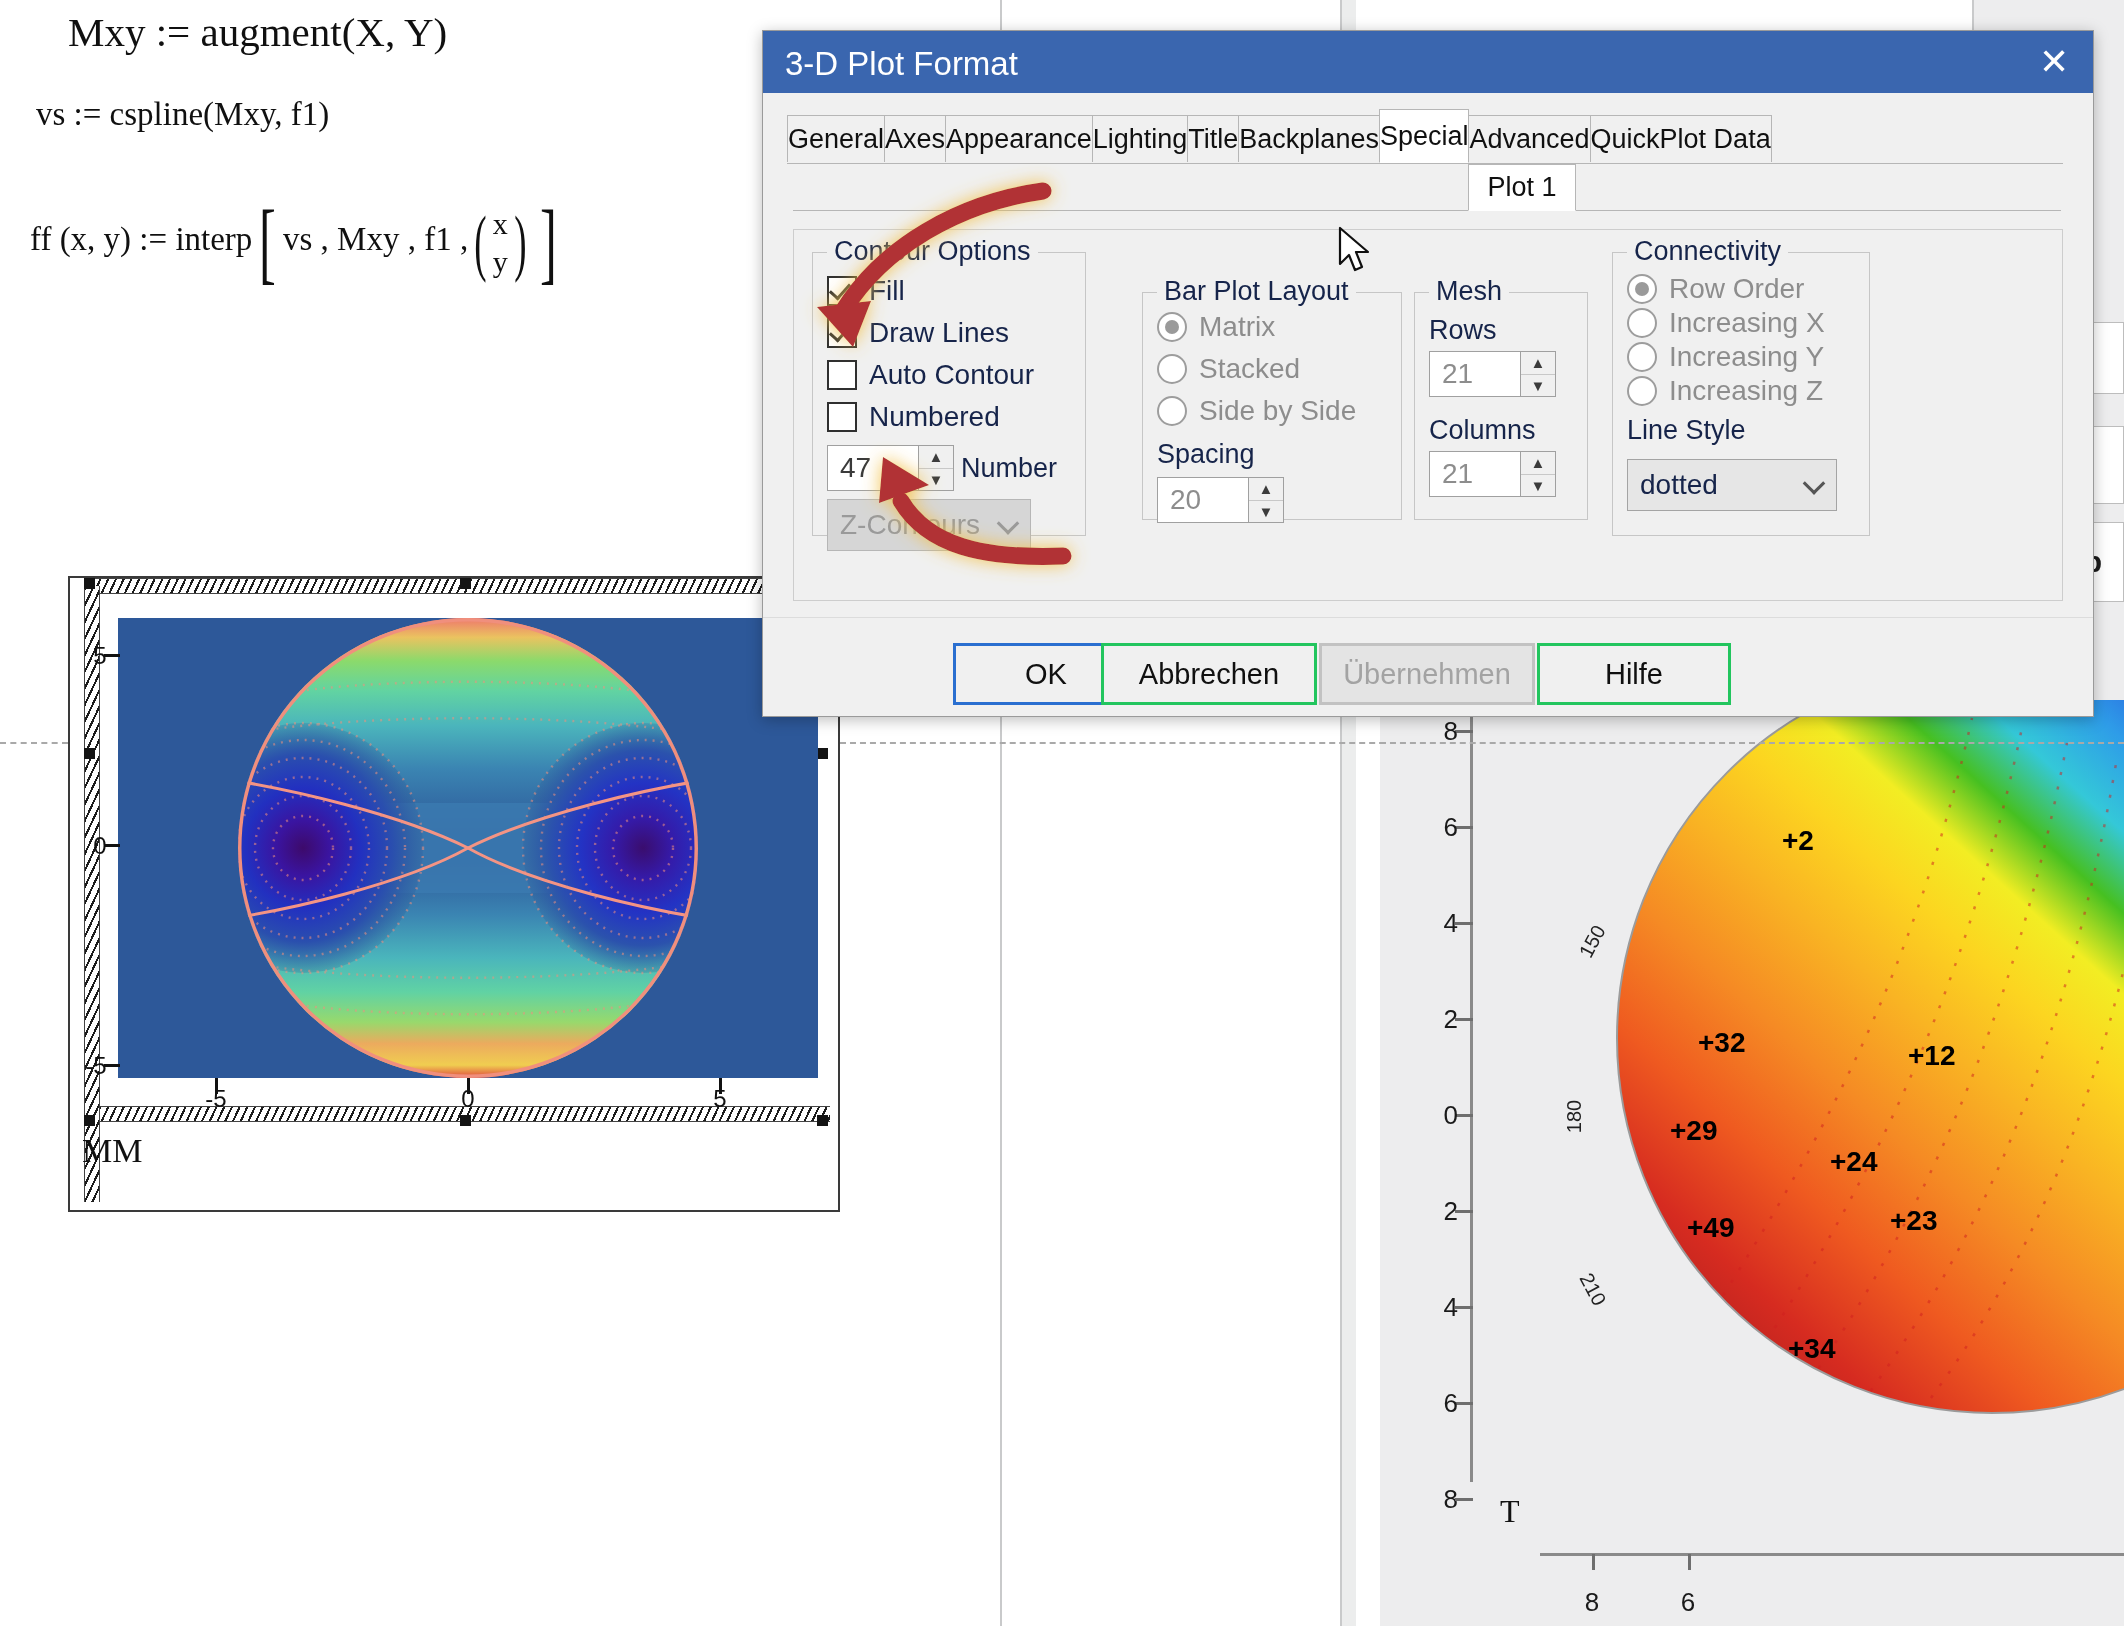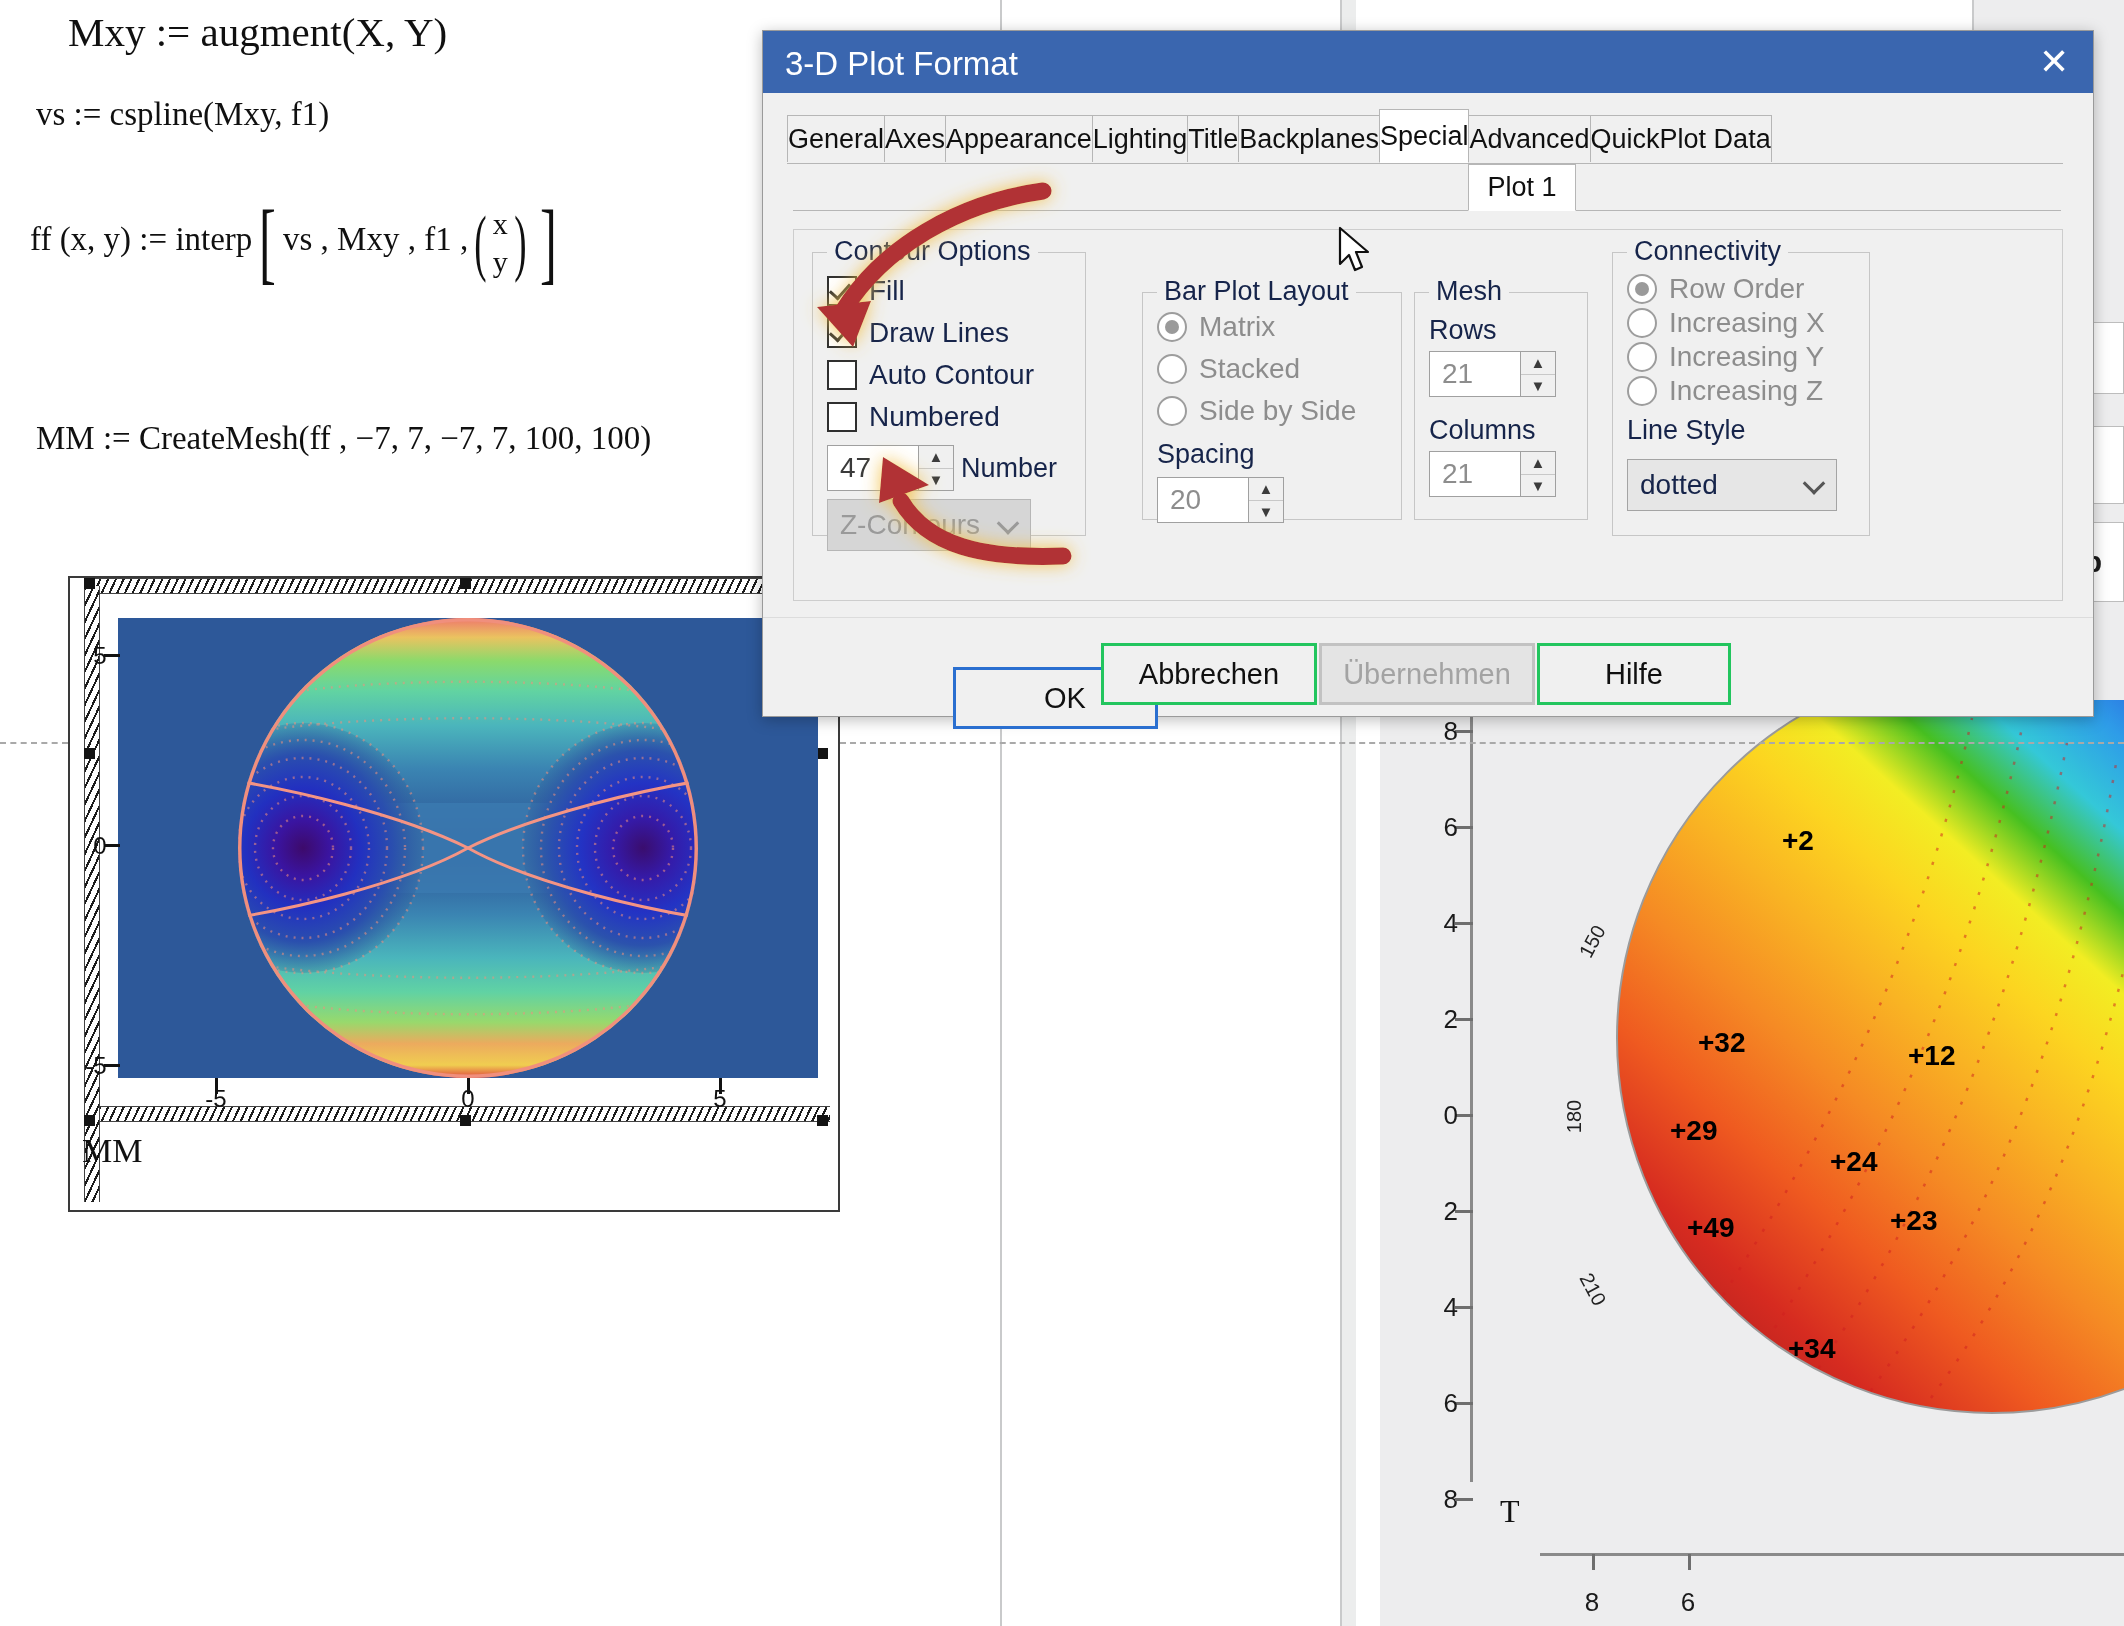--- a/index.html
+++ b/index.html
@@ -295,21 +295,20 @@
 
   <div class="math" style="left:36px; top:96px; font-size:33px;">vs := cspline(Mxy, f1)</div>
 
   <div class="math" style="left:30px; top:205px; font-size:33px;">
     <span>ff (x, y)  :=  interp</span><span class="bracket">[</span><span>vs , Mxy , f1 ,</span><span class="paren">(</span><span class="colvec">
         <div>x</div>
         <div>y</div>
       </span><span class="paren">)</span><span class="bracket">]</span>
   </div>
 
-  <div class="math" style="left:36px; top:420px; font-size:33px;">MM := CreateMesh(ff , −7, 7, −7, 7, 100, 100)</div>
 
   <div class="plot-frame">
     <div class="plot-hatch-top" style="top:0;"></div>
     <div class="plot-hatch-bot" style="bottom:88px;"></div>
     <div class="plot-hatch-left"></div>
     <div class="handle" style="left:14px; top:0px;"></div>
     <div class="handle" style="left:14px; top:170px;"></div>
     <div class="handle" style="left:14px; bottom:84px;"></div>
     <div class="handle" style="right:10px; top:0px;"></div>
     <div class="handle" style="right:10px; top:170px;"></div>
@@ -633,21 +632,21 @@
         <div class="plainlabel" style="left:14px; top:162px;">Line Style</div>
         <div class="combo" style="left:14px; top:206px; width:196px;">
           <span>dotted</span>
           <span class="chev"></span>
         </div>
       </div>
     </div>
 
     <div class="btnbar-sep"></div>
 
-    <div class="dlgbtn default" style="left:190px; top:636px; width:180px;padding-left:19px;">OK</div>
+    <div class="dlgbtn default" style="left:190px; top:612px; width:180px;">OK</div>
     <div class="dlgbtn" style="left:338px; top:612px; width:210px; left:338px;" style2="">Abbrechen</div>
     <div class="dlgbtn disabled" style="left:556px; top:612px; width:210px;">Übernehmen</div>
     <div class="dlgbtn" style="left:774px; top:612px; width:188px;">Hilfe</div>
 
     <svg class="anno" style="left:-20px; top:120px;" width="360" height="220">
       <defs>
         <filter id="glowA" x="-60%" y="-60%" width="220%" height="220%">
           <feGaussianBlur stdDeviation="9" result="b"></feGaussianBlur>
           <feFlood flood-color="#f2c14a" flood-opacity="0.95"></feFlood>
           <feComposite in2="b" operator="in"></feComposite>

